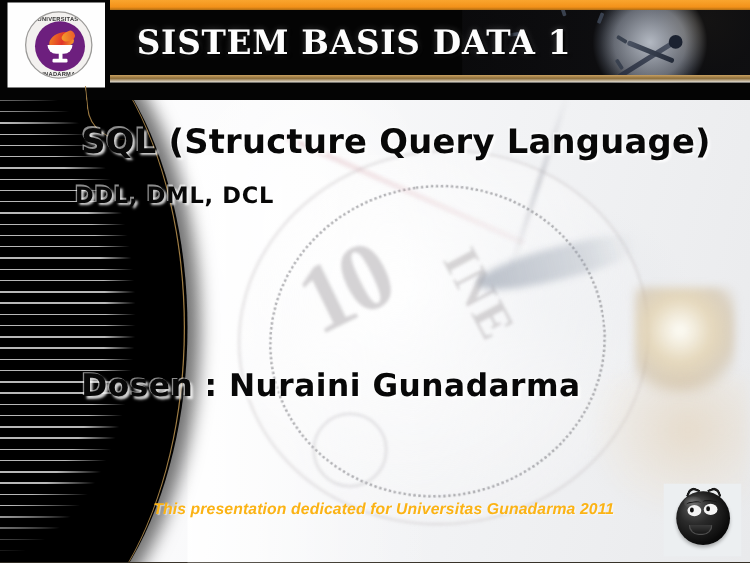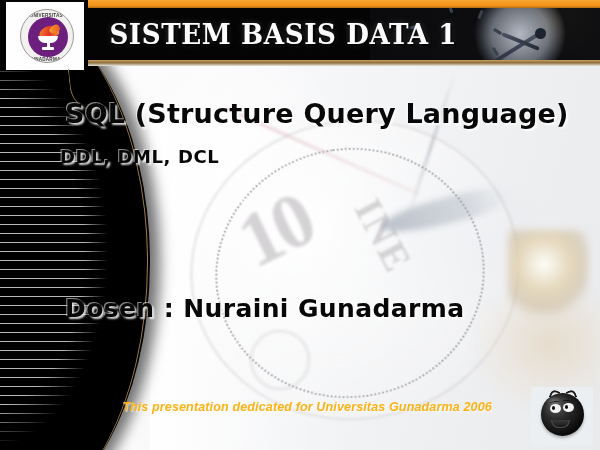--- a/index.html
+++ b/index.html
@@ -105,21 +105,21 @@
     mask-image:radial-gradient(ellipse 152px 250px at -10px 190px, #000 62%, rgba(0,0,0,0) 78%);
   }
   .left-arc{
     position:absolute;left:-158px;top:-66px;width:306px;height:532px;
     border-radius:0 50% 50% 0 / 0 50% 50% 0;
     border-right:1.3px solid rgba(168,132,72,.95);
   }
 
   
   .header{
-    position:absolute;left:0;top:0;width:600px;height:66px;
+    position:absolute;left:0;top:0;width:600px;height:80px;
     background:#040404;overflow:hidden;
   }
   .header-clock{
     position:absolute;right:0;top:0;width:230px;height:66px;
     background:
       radial-gradient(circle 46px at 150px 34px, rgba(190,196,206,.92), rgba(150,158,172,.55) 62%, rgba(40,44,52,.6) 86%, rgba(10,10,12,.9)),
       radial-gradient(circle 58px at 196px 16px, rgba(160,136,90,.55), rgba(30,26,22,.2) 70%),
       linear-gradient(90deg, rgba(10,10,12,1), rgba(46,48,54,.95) 45%, rgba(74,74,80,.9));
   }
   .hc-hand-a{
@@ -332,21 +332,21 @@
         <span class="logo-bot">GUNADARMA</span>
       </div>
     </div>
   </div>
   <div class="logo-tail"></div>
 
   <div class="body-text">
     <div class="line" id="line-1">SQL (Structure Query Language)</div>
     <div class="line" id="line-2">DDL, DML, DCL</div>
     <div class="line" id="line-3">Dosen : Nuraini Gunadarma</div>
-    <div class="footer-credit">This presentation  dedicated for Universitas Gunadarma 2006</div>
+    <div class="footer-credit">This presentation  dedicated for Universitas Gunadarma 2011</div>
   </div>
 
   <div class="emoticon">
     <div class="emo-face"></div>
     <div class="emo-shine"></div>
     <div class="emo-horn l"></div>
     <div class="emo-horn r"></div>
     <div class="emo-brow l"></div>
     <div class="emo-brow r"></div>
     <div class="emo-eye l"></div>

